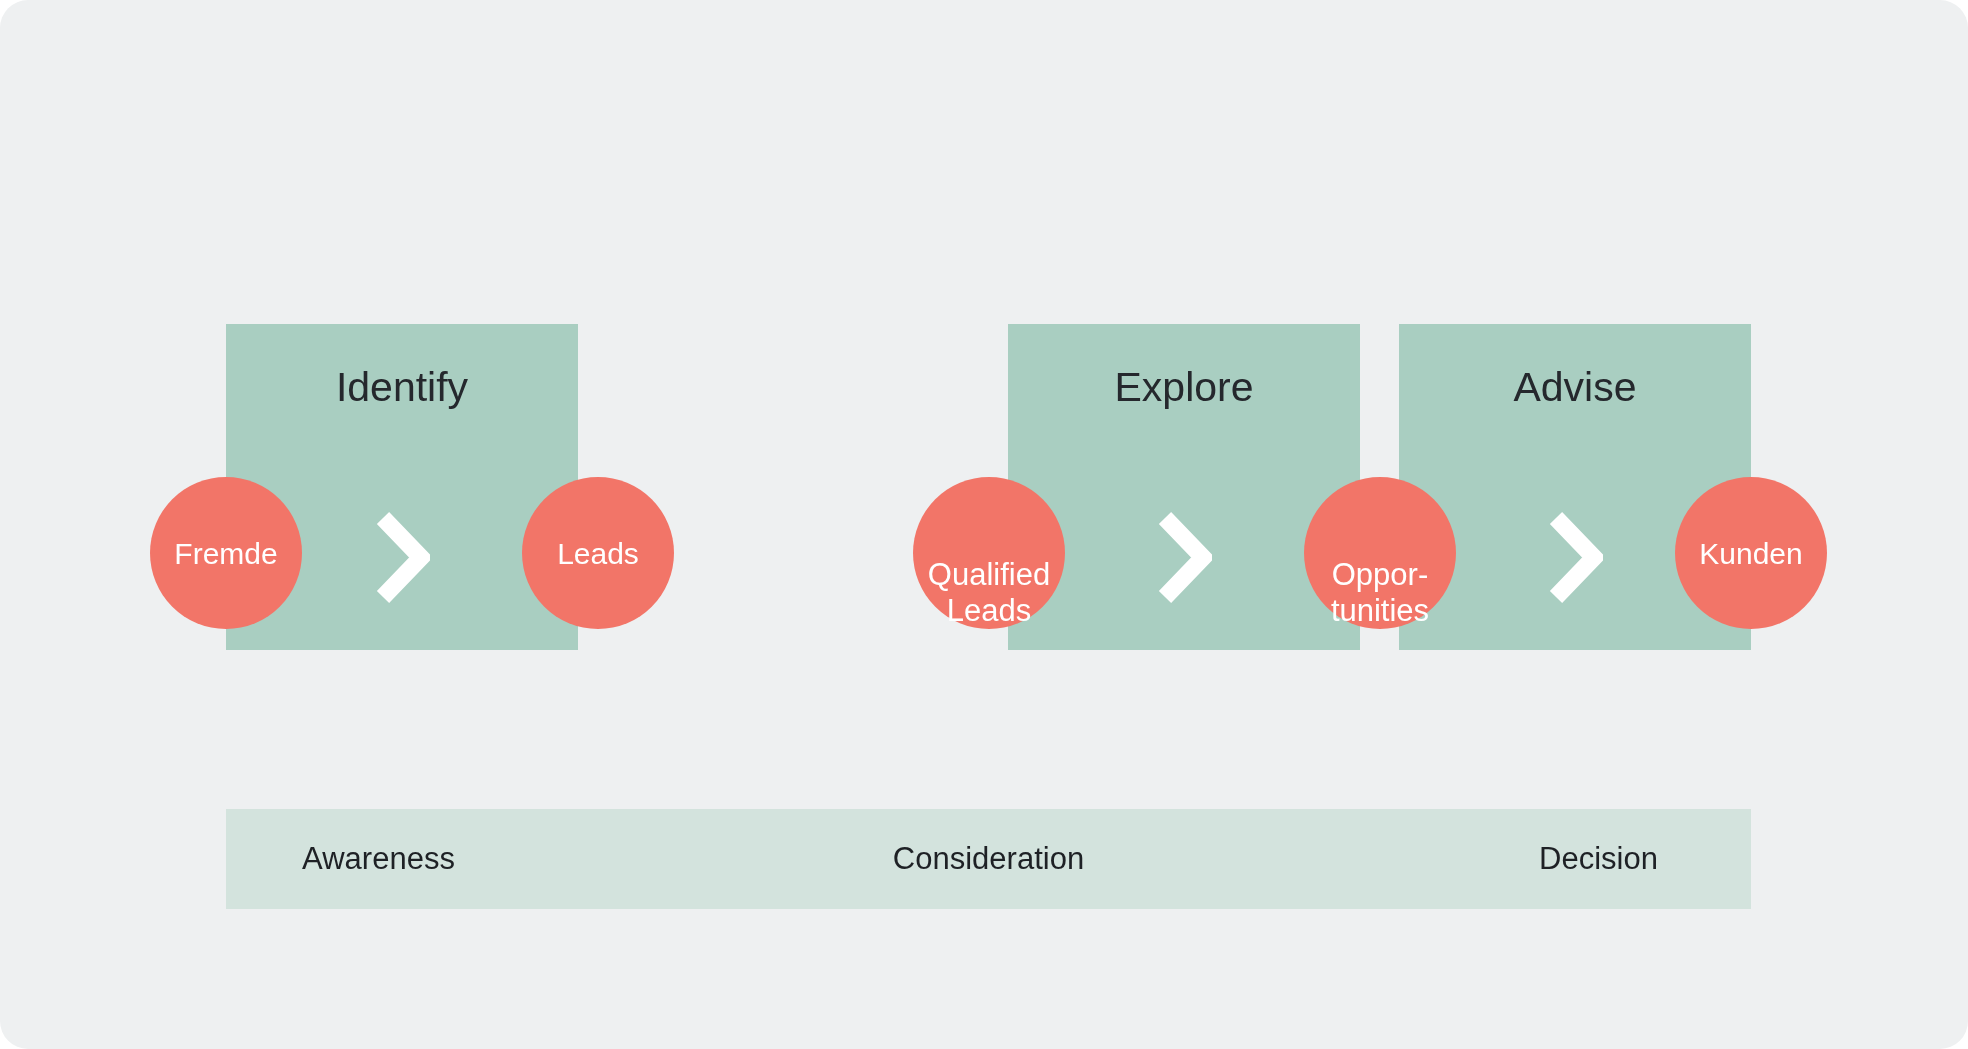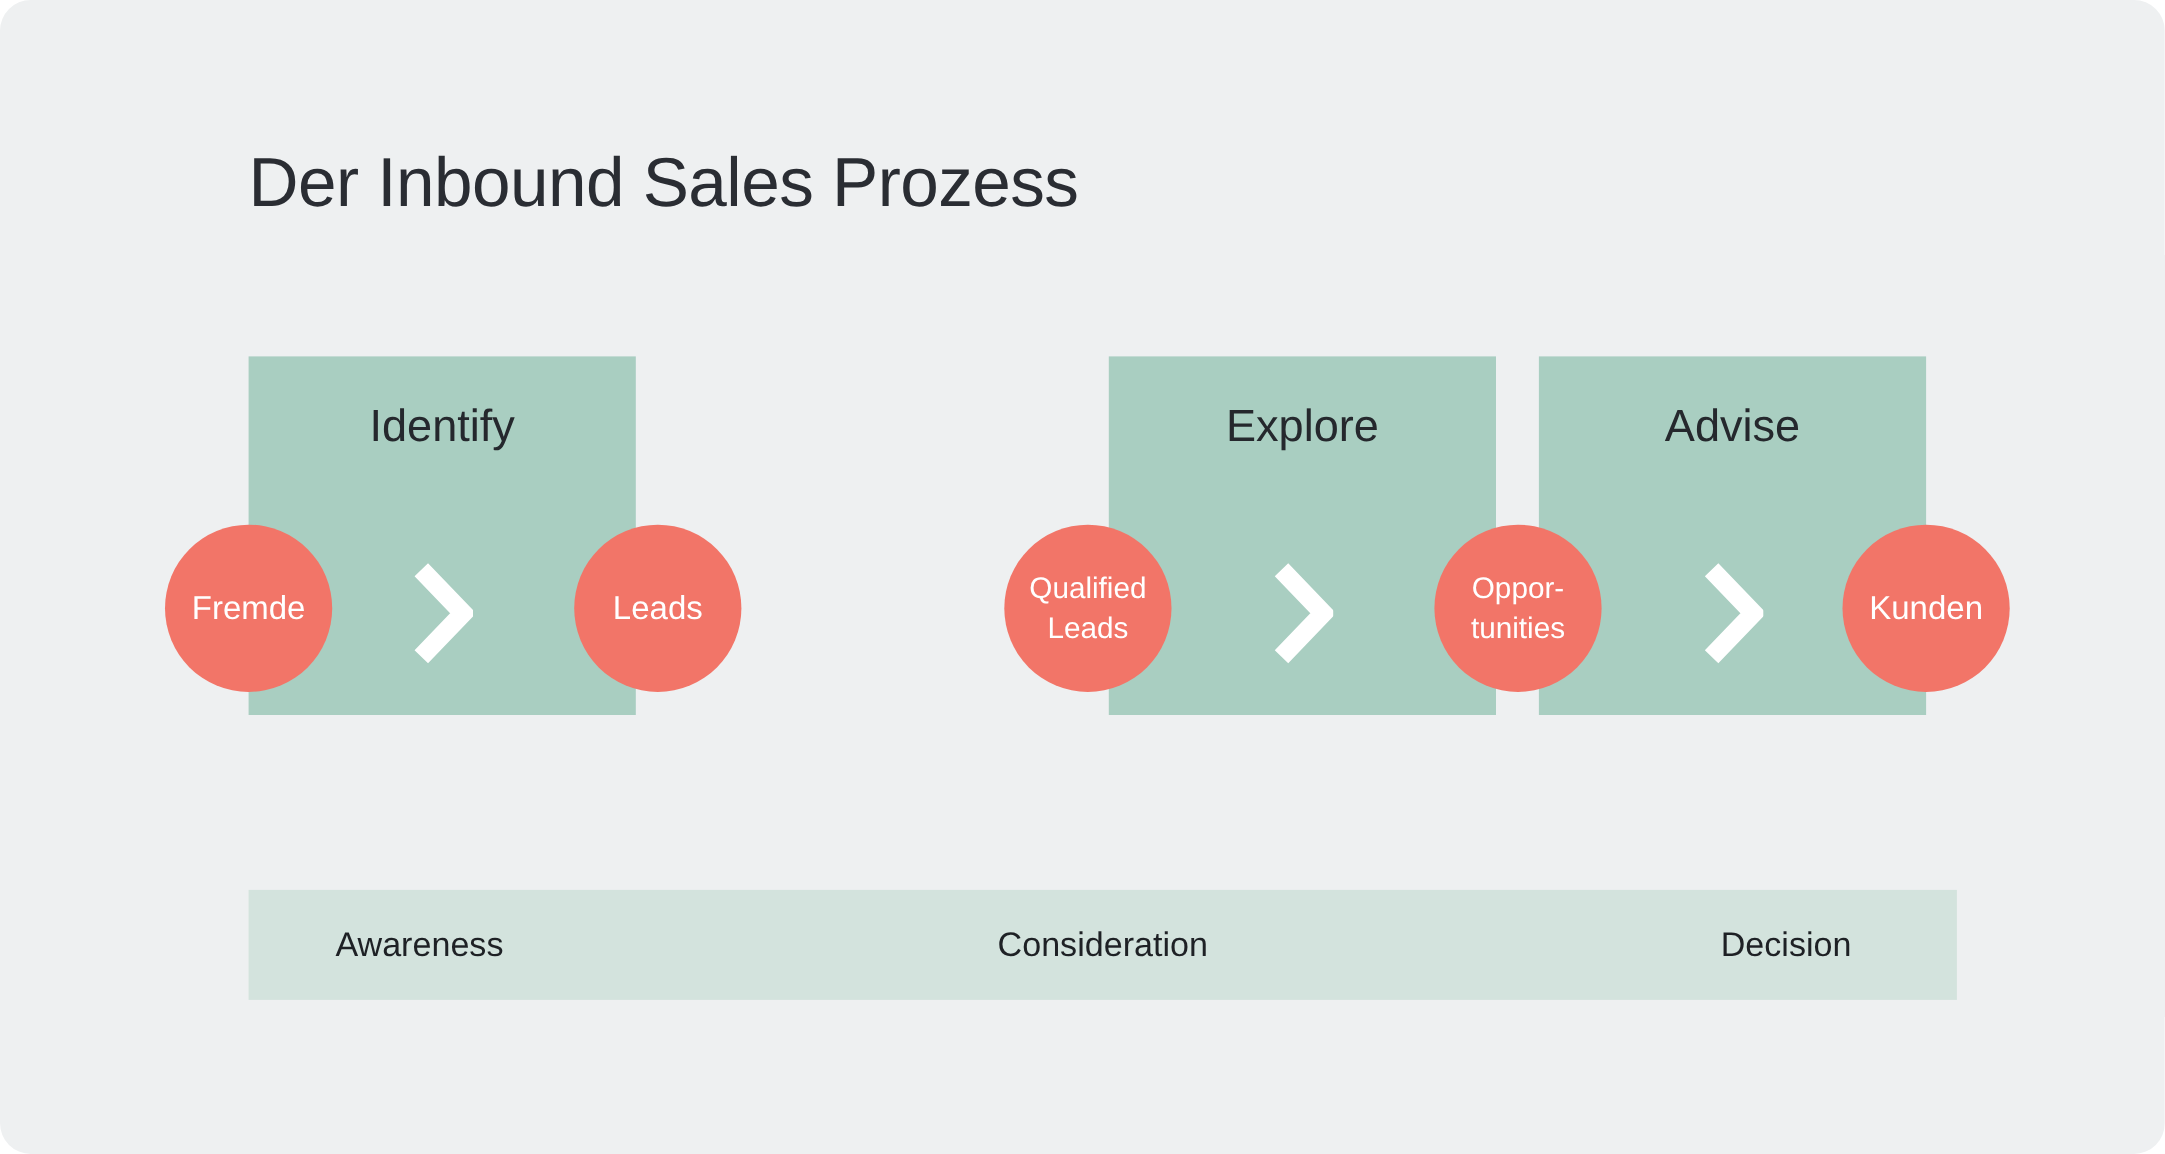--- a/index.html
+++ b/index.html
@@ -65,56 +65,55 @@
     color: #ffffff;
     display: flex;
     flex-direction: column;
     align-items: center;
     justify-content: center;
     text-align: center;
     font-size: 30px;
     line-height: 37px;
   }
   .milestone.two-line {
-    font-size: 27px;
+    font-size: 31px;
     line-height: 36px;
+    justify-content: flex-end;
   }
   .milestone-1 { left: 150px; }
   .milestone-2 { left: 522px; }
   .milestone-3 { left: 913px; }
   .milestone-4 { left: 1304px; }
   .milestone-5 { left: 1675px; }
   .milestone .line { display: block; }
   .funnel-bar {
     position: absolute;
     left: 226px;
     top: 809px;
     width: 1525px;
     height: 100px;
     background: #d3e3dd;
-    padding-left: 28px;
   }
   .funnel-label {
     position: absolute;
     top: 50%;
     transform: translate(-50%, -50%);
     font-size: 31px;
     color: #1e2125;
     white-space: nowrap;
   }
   .funnel-label-1 { left: 10%; }
   .funnel-label-2 { left: 50%; }
   .funnel-label-3 { left: 90%; text-align: center; }
 </style>
 </head>
 <body>
 
 <div class="page">
 
-  <div class="title">Der Inbound Sales Prozess</div>
 
   <div class="stage stage-1">
     <div class="stage-label">Identify</div>
     <svg class="chevron" viewBox="0 0 56 95">
       <polyline points="9,8 47,47.5 9,87" fill="none" stroke="#ffffff" stroke-width="17" stroke-linecap="butt" stroke-linejoin="miter"></polyline>
     </svg>
   </div>
   <div class="stage stage-4">
     <div class="stage-label">Advise</div>
     <svg class="chevron" viewBox="0 0 56 95">

